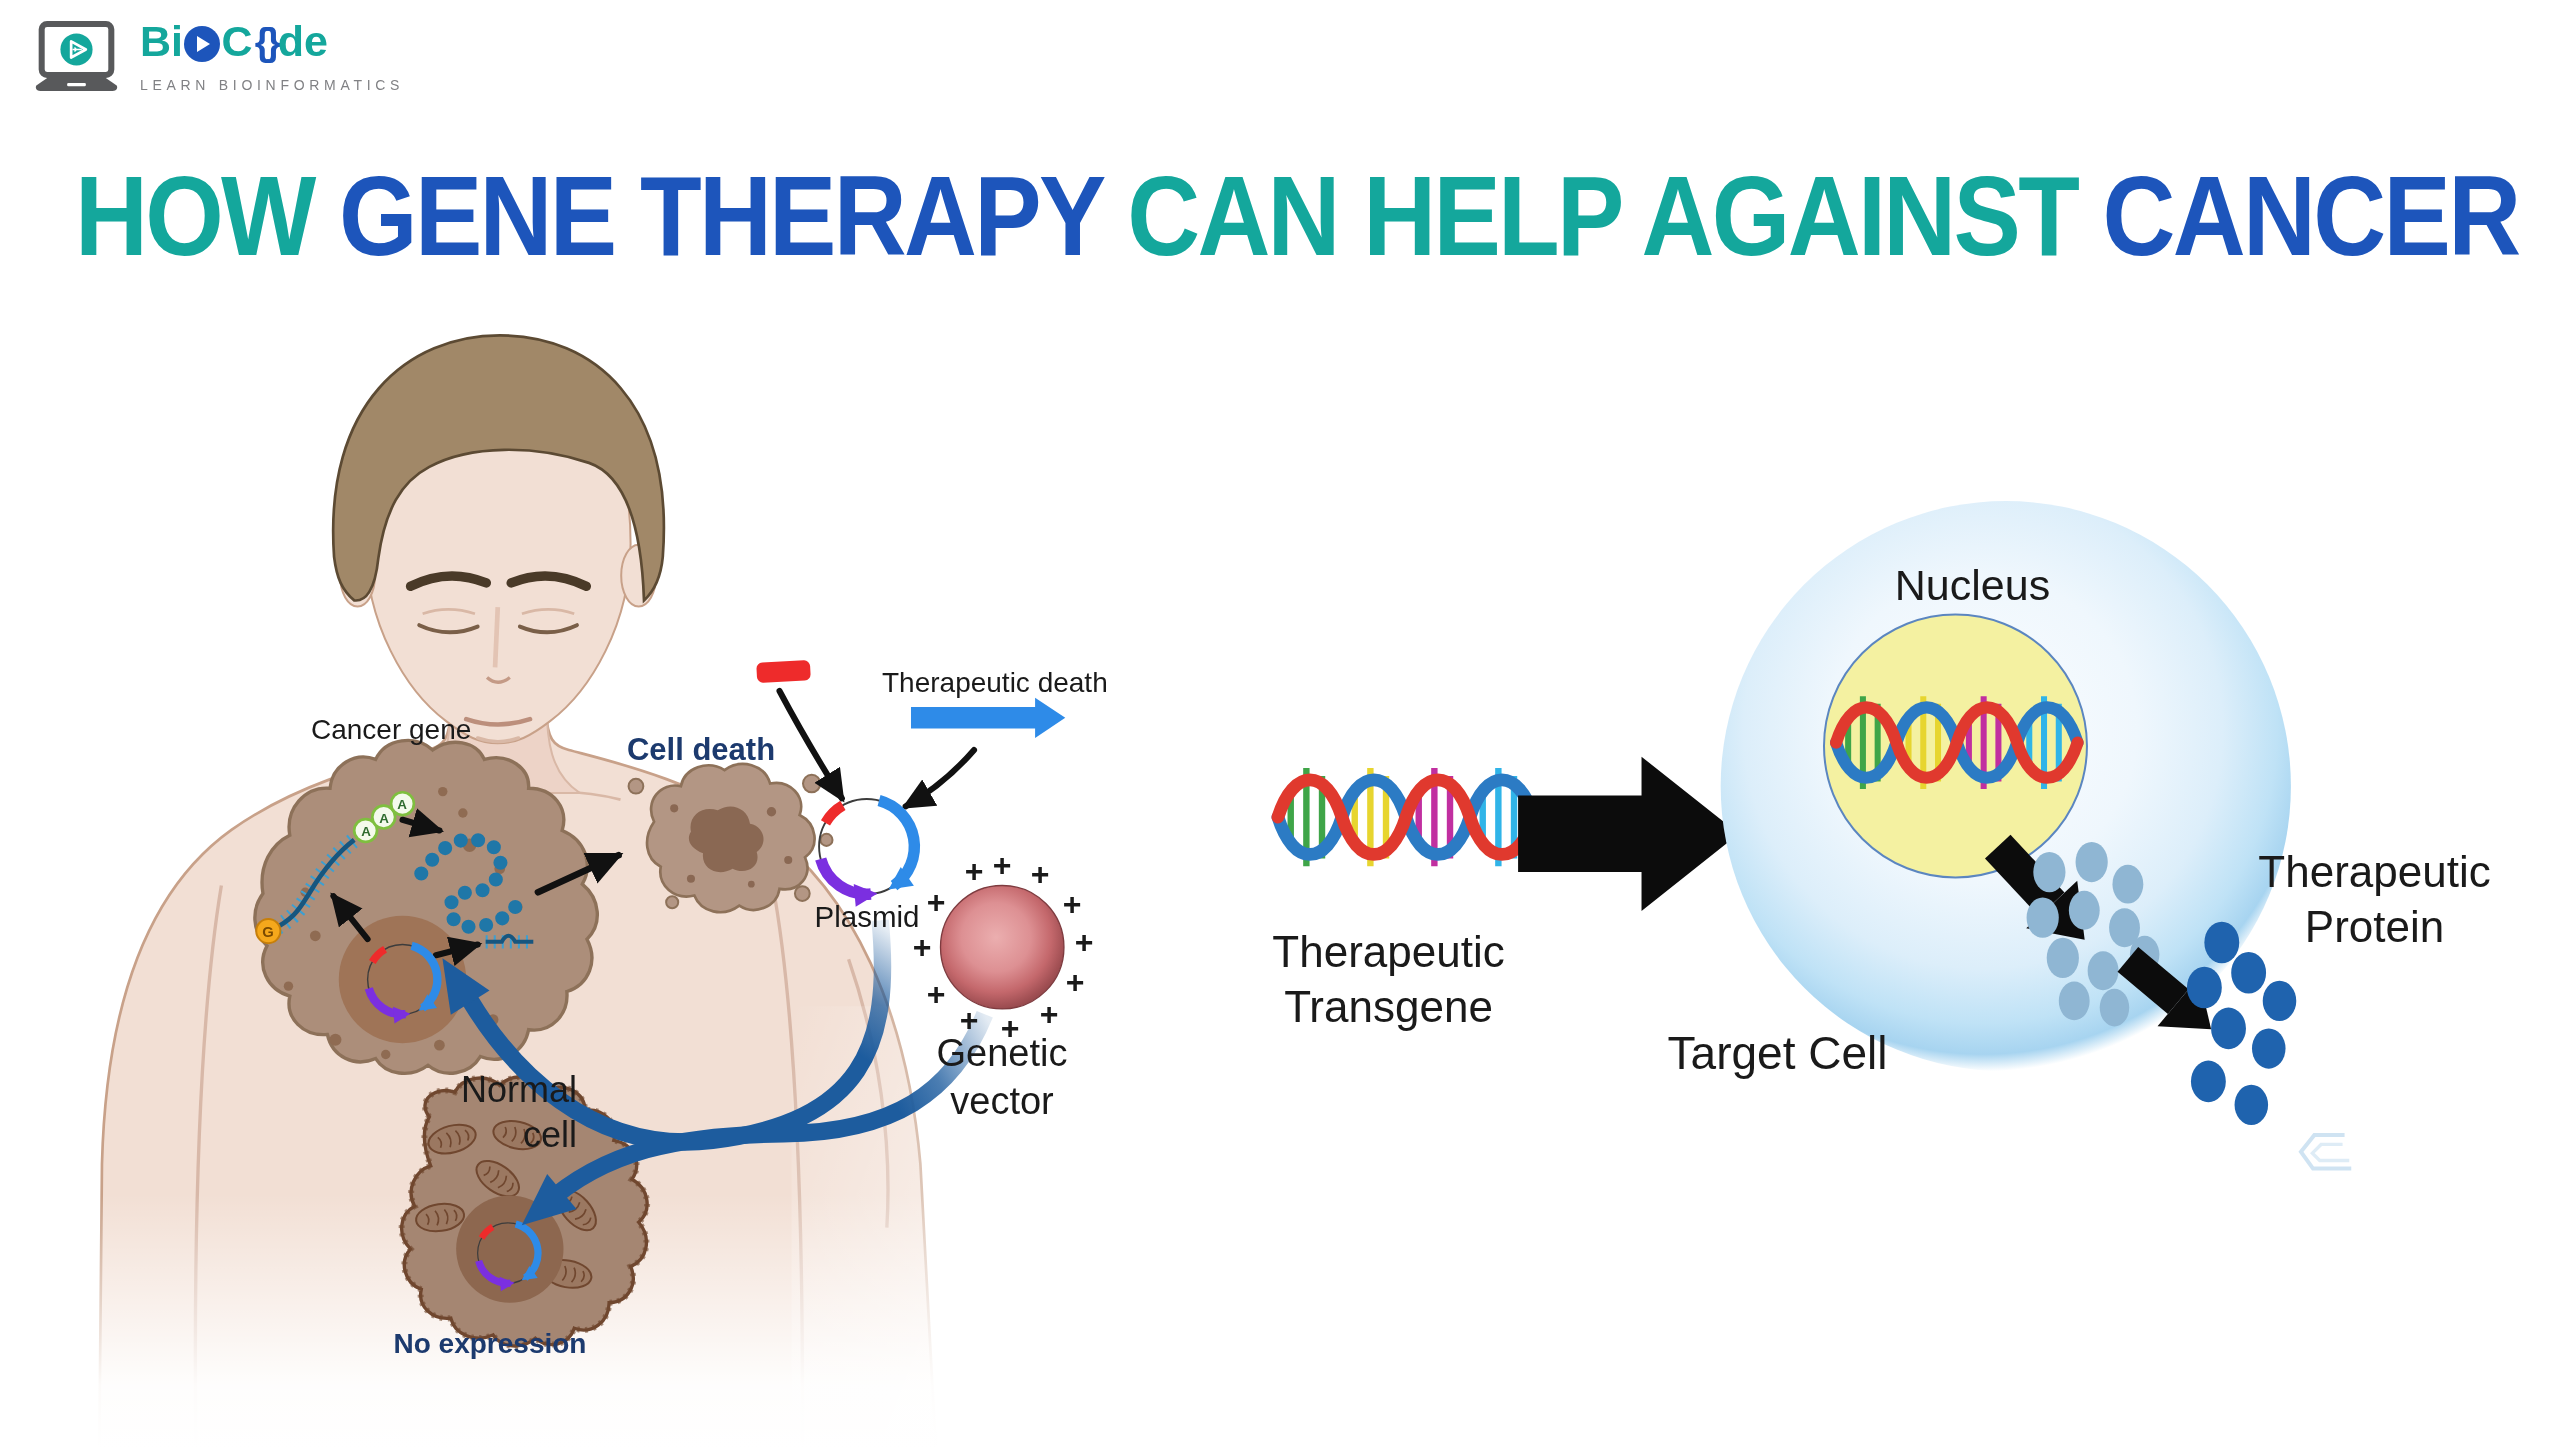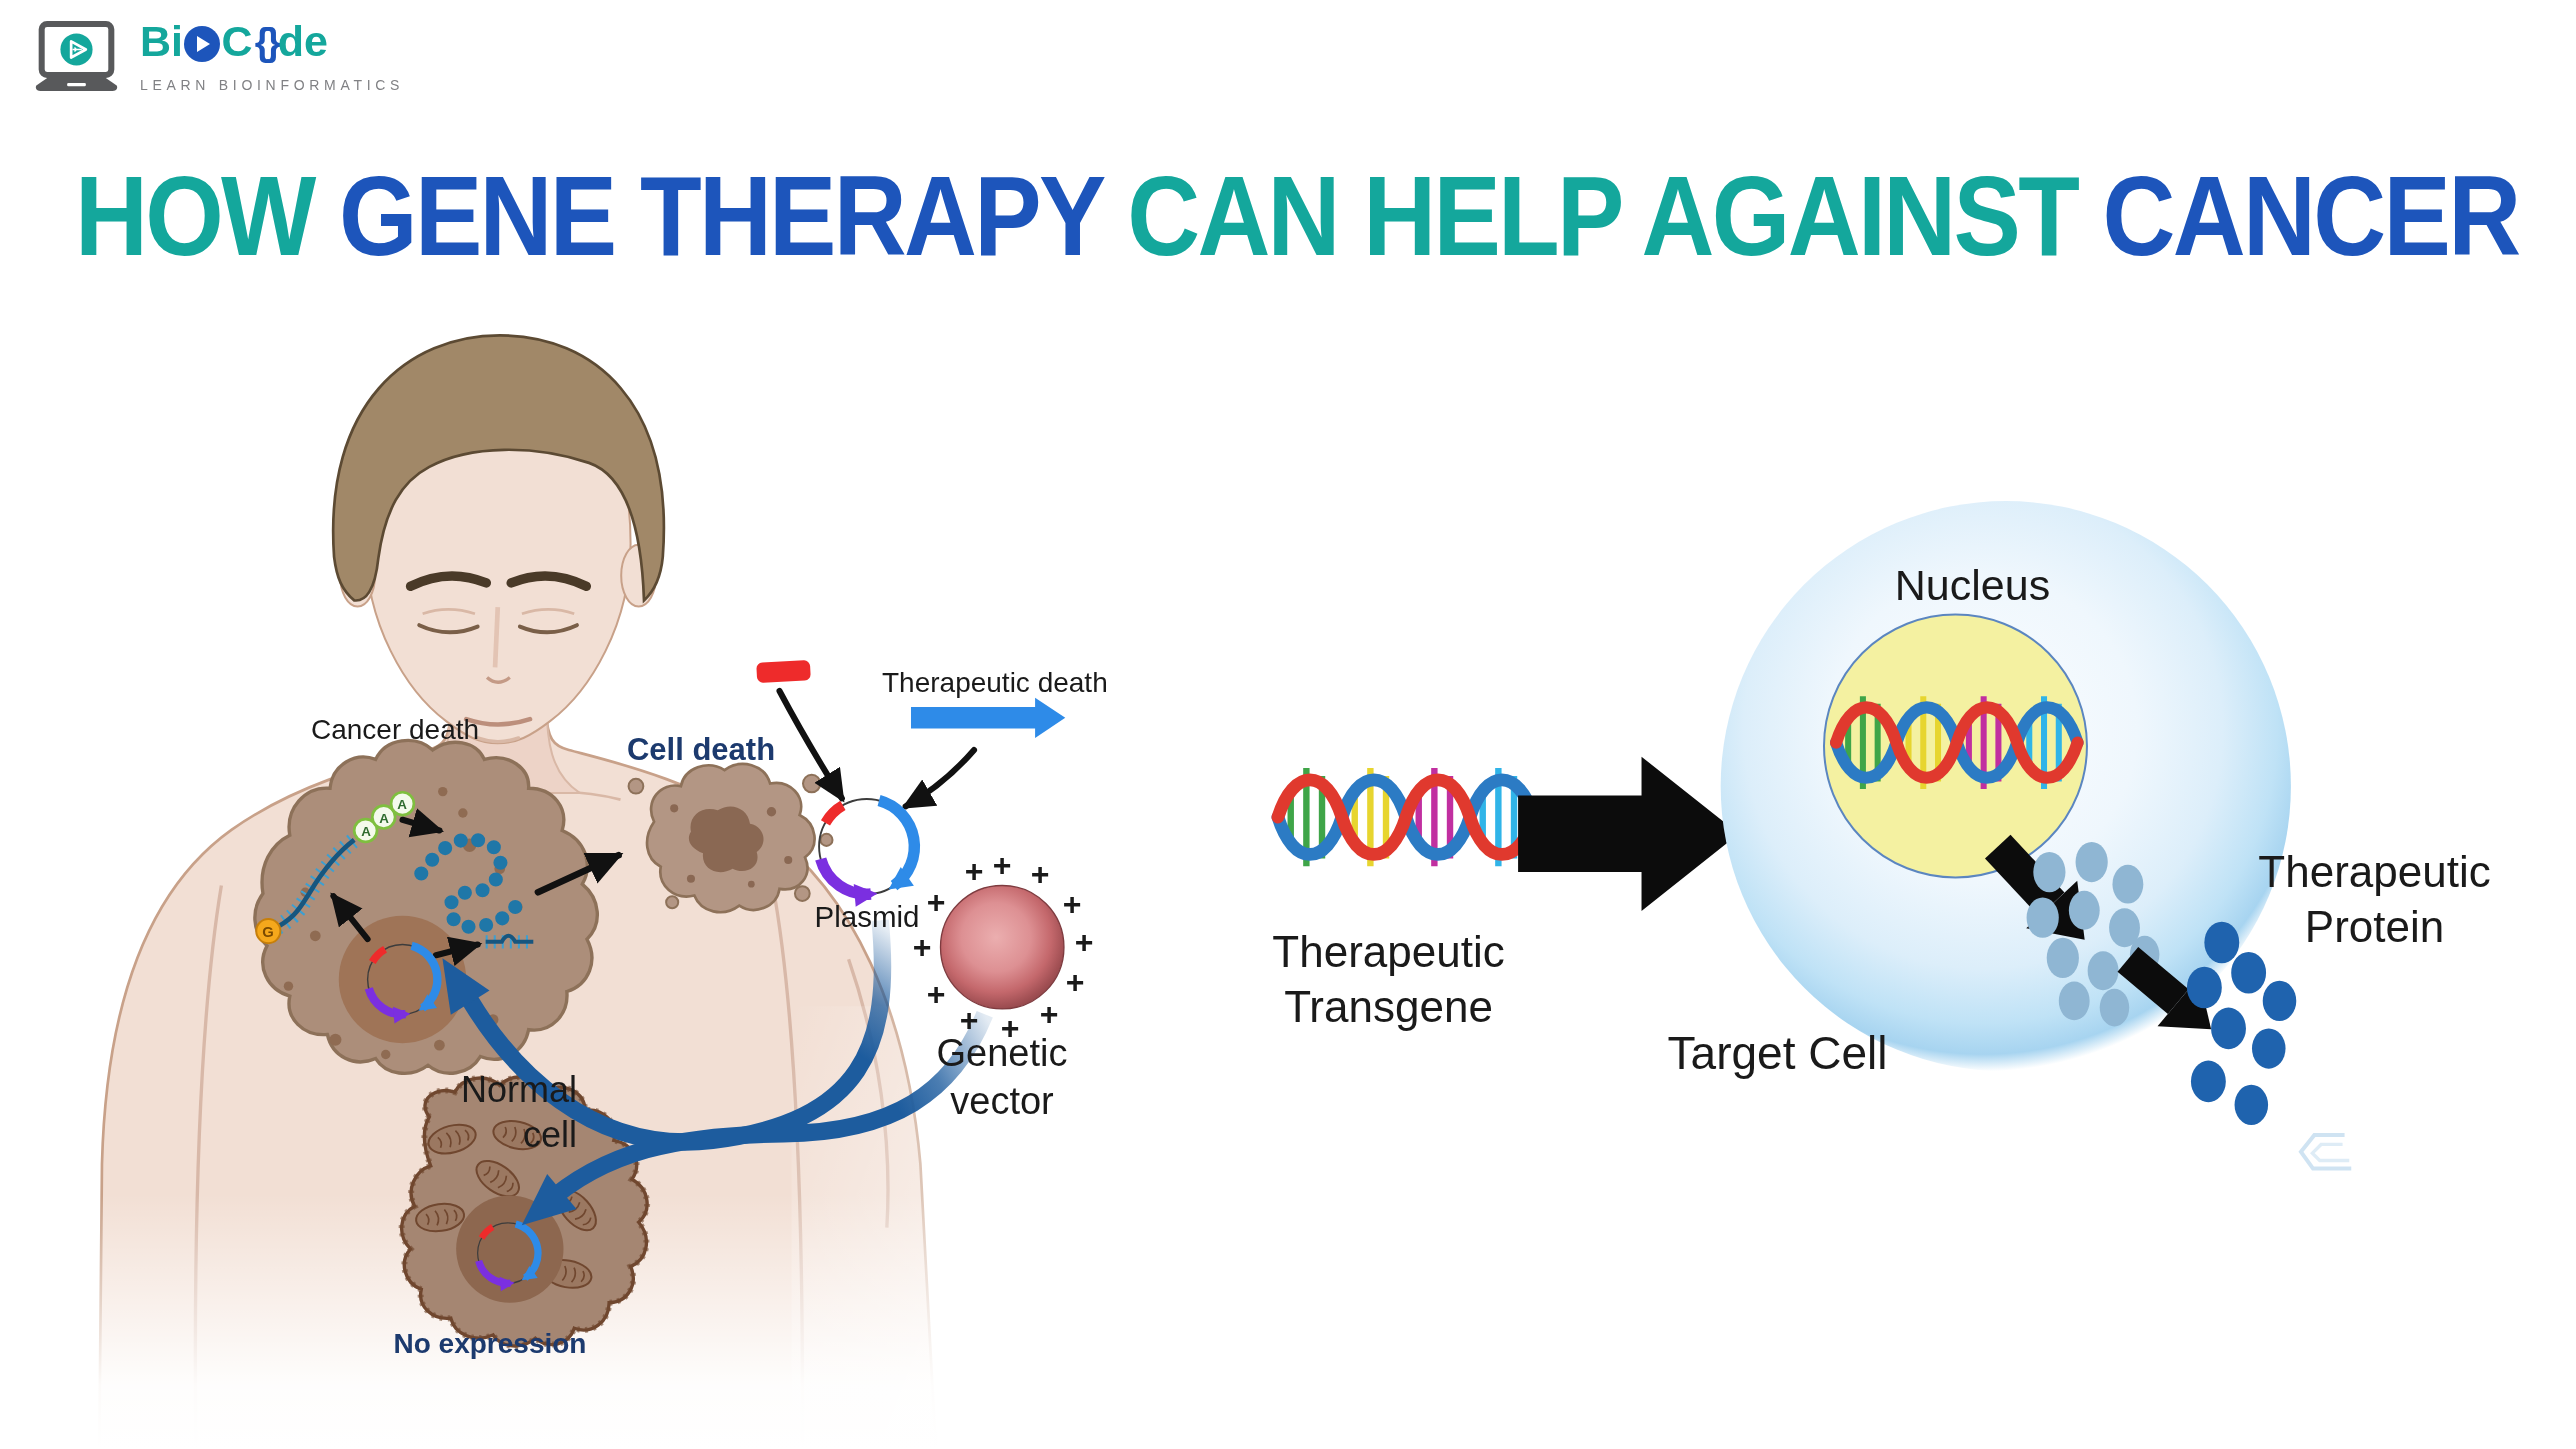--- a/index.html
+++ b/index.html
@@ -340,21 +340,21 @@
           <span>C</span>
           <span class="braces"><span>{</span><span>}</span></span>
           <span>de</span>
         </div>
     <div class="tagline">LEARN BIOINFORMATICS</div>
   </div>
 </div>
 
 <div class="abs title"><span class="t-teal">HOW </span><span class="t-blue">GENE THERAPY </span><span class="t-teal">CAN HELP AGAINST </span><span class="t-blue">CANCER</span></div>
 
-<div class="lbl" style="left:311px;top:712px;width:174px;font-size:28px;">Cancer death</div>
+<div class="lbl" style="left:311px;top:712px;width:174px;font-size:28px;">Cancer gene</div>
 <div class="lbl navy center" style="left:617px;top:731px;width:168px;font-size:31px;">Cell death</div>
 <div class="lbl" style="left:882px;top:665px;width:228px;font-size:28px;">Therapeutic death</div>
 <div class="lbl center" style="left:798px;top:899px;width:138px;font-size:29.5px;">Plasmid</div>
 <div class="lbl center pre" style="left:928px;top:1030px;width:148px;font-size:38px;">Genetic
 vector</div>
 <div class="lbl center" style="left:416px;top:1067px;width:161px;font-size:36px;text-align:right;">Normal cell</div>
 <div class="lbl navy center" style="left:366px;top:1326px;width:248px;font-size:28px;">No expression</div>
 
 <span class="tiny" style="left:268px;top:932px;font-size:14.8px;color:#7A4A00;">G</span>
 <span class="tiny" style="left:366px;top:831px;font-size:13.4px;color:#2F6B2F;">A</span>

